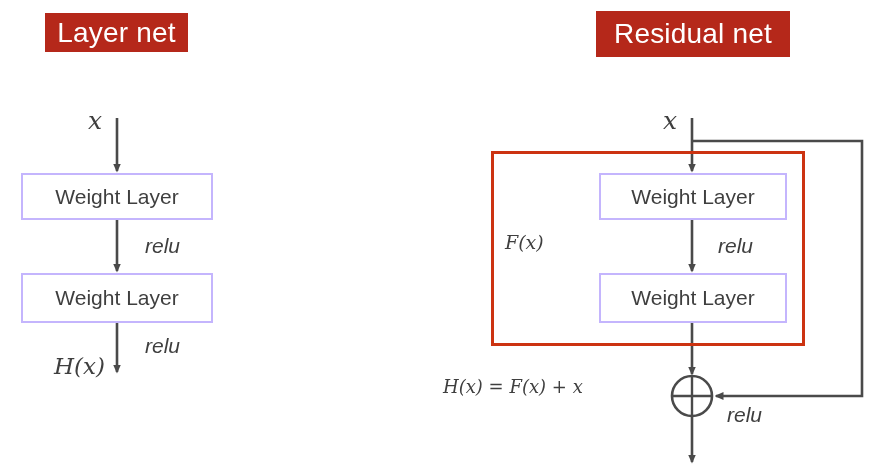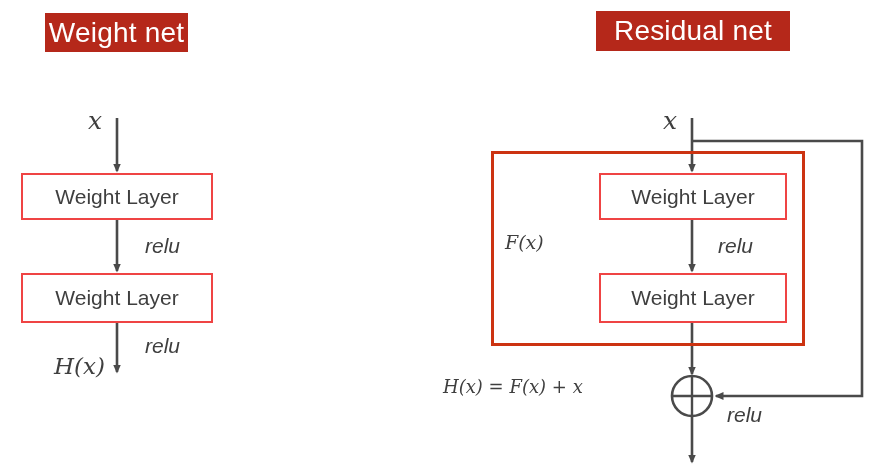--- a/index.html
+++ b/index.html
@@ -30,25 +30,25 @@
     font-size: 28px;
     font-weight: 400;
     line-height: 1;
     display: flex;
     align-items: center;
     justify-content: center;
     letter-spacing: 0.2px;
     white-space: nowrap;
   }
   #plain-net-title  { left: 45px;  top: 13px; width: 143px; height: 39px; }
-  #residual-net-title { left: 596px; top: 11px; width: 194px; height: 40px; }
+  #residual-net-title { left: 596px; top: 11px; width: 194px; height: 46px; }
 
   
   .weight-box {
-    border: 2px solid #ef4444;
+    border: 2px solid #c4b5fd;
     background: #ffffff;
     box-sizing: border-box;
     display: flex;
     align-items: center;
     justify-content: center;
     font-family: "Liberation Sans", sans-serif;
     font-size: 21px;
     color: #3f3f3f;
     white-space: nowrap;
   }
@@ -120,21 +120,21 @@
     <polyline points="692,141 862,141 862,396 716,396" fill="none" stroke="#4a4a4a" stroke-width="2.6" marker-end="url(#arrowhead)"></polyline>
 
     <g>
       <circle cx="692" cy="396" r="20" fill="#ffffff" stroke="#4a4a4a" stroke-width="2.6"></circle>
       <line x1="692" y1="377" x2="692" y2="415" stroke="#4a4a4a" stroke-width="2.4"></line>
       <line x1="673" y1="396" x2="711" y2="396" stroke="#4a4a4a" stroke-width="2.4"></line>
     </g>
   </g>
 </svg>
 
-<div class="abs title-badge" id="plain-net-title">Weight net</div>
+<div class="abs title-badge" id="plain-net-title">Layer net</div>
 
 <div class="abs math plain-text" id="plain-input-x" style="font-family:'DejaVu Serif',serif;font-style:italic;">x</div>
 
 <div class="abs weight-box" id="plain-box-1">Weight Layer</div>
 
 <div class="abs plain-text" id="plain-relu-1">relu</div>
 
 <div class="abs weight-box" id="plain-box-2">Weight Layer</div>
 
 <div class="abs plain-text" id="plain-relu-2">relu</div>

